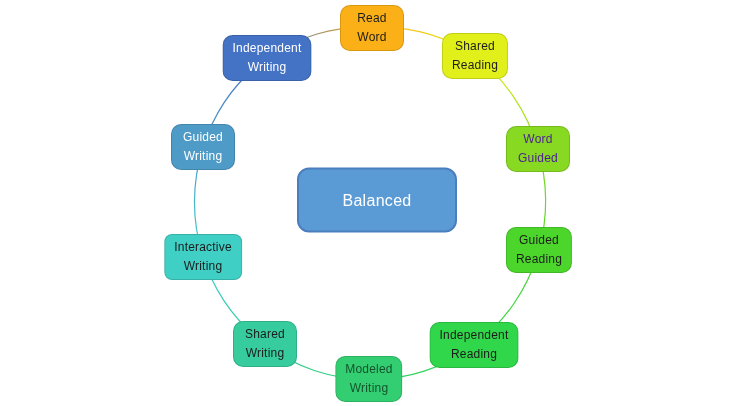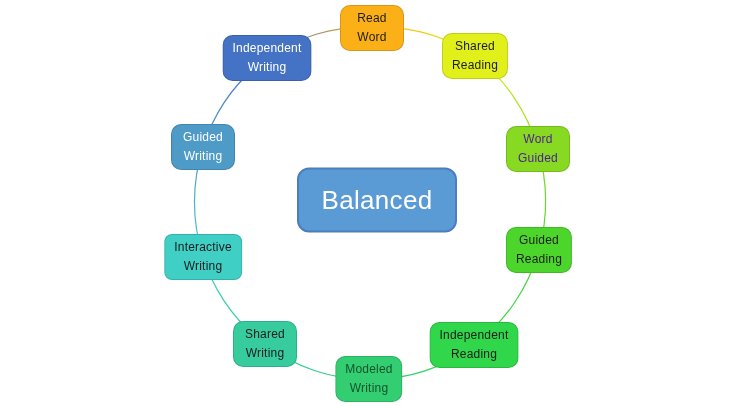--- a/index.html
+++ b/index.html
@@ -46,21 +46,21 @@
     width: 160px;
     height: 65px;
     border-radius: 12px;
     box-sizing: border-box;
     border: 2px solid transparent;
     display: flex;
     flex-direction: column;
     align-items: center;
     justify-content: center;
     text-align: center;
-    font-size: 26px;
+    font-size: 16px;
     line-height: 25px;
     letter-spacing: 0.3px;
   }
 </style>
 </head>
 <body>
 
 <div class="canvas">
   <svg class="arc-layer" id="arc-layer" width="740" height="406" viewBox="0 0 740 406">
     <defs id="arc-defs">

